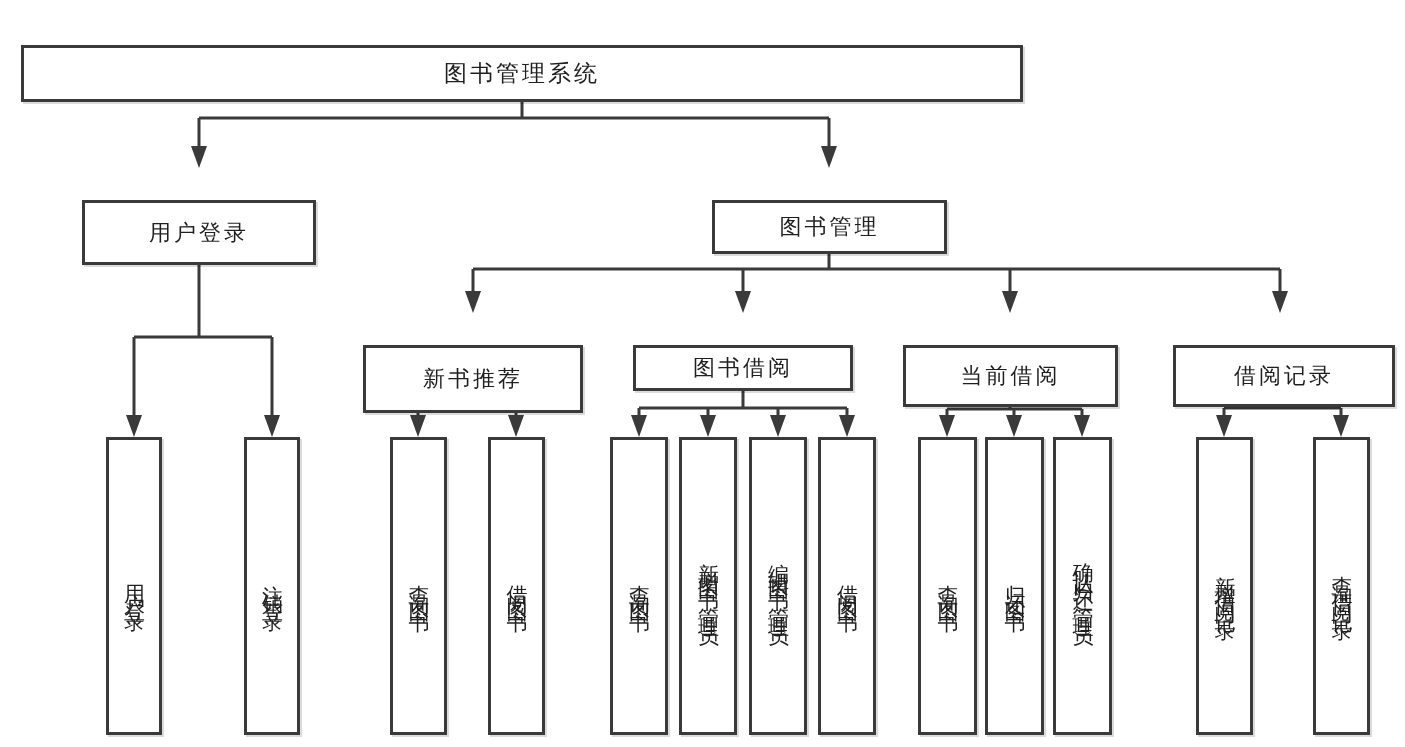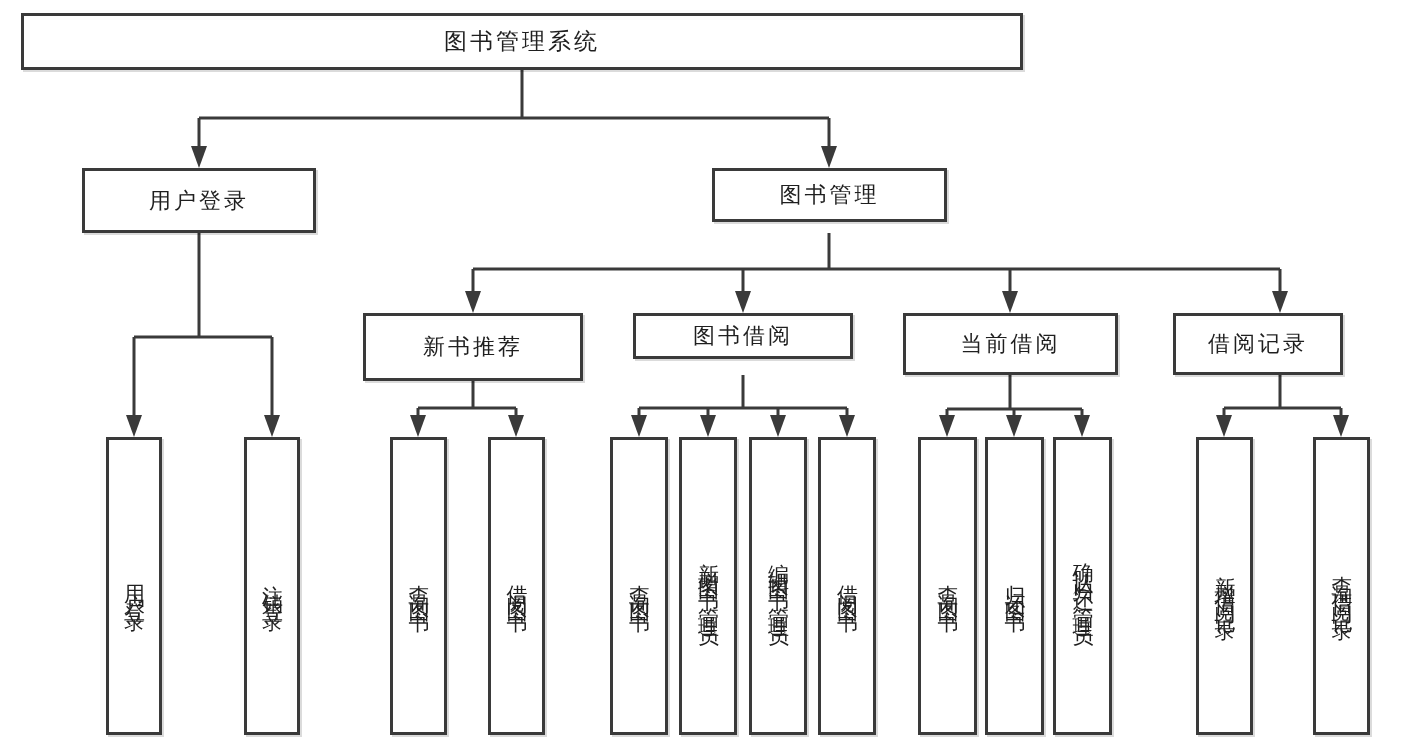--- a/index.html
+++ b/index.html
@@ -5,21 +5,21 @@
   html,body{margin:0;padding:0;background:#ffffff;}
   #canvas{
     position:relative;width:1405px;height:747px;background:#ffffff;overflow:hidden;
     font-family:"DejaVu Sans","Liberation Sans",sans-serif;color:#1f1f1f;
   }
   .node{
     position:absolute;background:#ffffff;border:3px solid #3a3a3a;box-sizing:border-box;
     display:flex;align-items:center;justify-content:center;
     box-shadow:2px 2px 0 rgba(0,0,0,0.14);
   }
-  .h-node{font-size:22px;letter-spacing:3px;white-space:nowrap;}
+  .h-node{font-size:22px;letter-spacing:3px;white-space:nowrap;margin-top:32px;}
   .root-node{font-size:23px;}
   .v-node{
     writing-mode:vertical-rl;text-orientation:mixed;
     font-size:21px;letter-spacing:9px;line-height:1;
   }
   #wires{position:absolute;left:0;top:0;width:1405px;height:747px;pointer-events:none;}
   #wires path{stroke:#3a3a3a;stroke-width:3;fill:none;}
   #wires polygon{fill:#3a3a3a;stroke:none;}
   .watermark{
     position:absolute;right:7px;bottom:8px;font-size:19px;letter-spacing:1px;
@@ -75,21 +75,21 @@
   </svg>
 
   <div class="node h-node root-node" style="left:21px;top:13px;width:1002px;height:57px">图书管理系统</div>
 
   <div class="node h-node" style="left:82px;top:168px;width:234px;height:65px">用户登录</div>
   <div class="node h-node" style="left:712px;top:168px;width:235px;height:54px">图书管理</div>
 
   <div class="node h-node" style="left:363px;top:313px;width:220px;height:68px">新书推荐</div>
   <div class="node h-node" style="left:633px;top:313px;width:220px;height:46px">图书借阅</div>
   <div class="node h-node" style="left:903px;top:313px;width:215px;height:62px">当前借阅</div>
-  <div class="node h-node" style="left:1173px;top:313px;width:170px;height:62px">借阅记录</div>
+  <div class="node h-node" style="left:1173px;top:313px;width:222px;height:62px">借阅记录</div>
 
   <div class="node v-node" style="left:106px;top:437px;width:56px;height:298px">用户登录</div>
   <div class="node v-node" style="left:244px;top:437px;width:56px;height:298px">注销登录</div>
 
   <div class="node v-node" style="left:390px;top:437px;width:57px;height:298px">查询图书</div>
   <div class="node v-node" style="left:488px;top:437px;width:57px;height:298px">借阅图书</div>
 
   <div class="node v-node" style="left:610px;top:437px;width:58px;height:298px">查询图书</div>
   <div class="node v-node" style="left:679px;top:437px;width:58px;height:298px">新增图书（管理员）</div>
   <div class="node v-node" style="left:749px;top:437px;width:58px;height:298px">编辑图书（管理员）</div>

